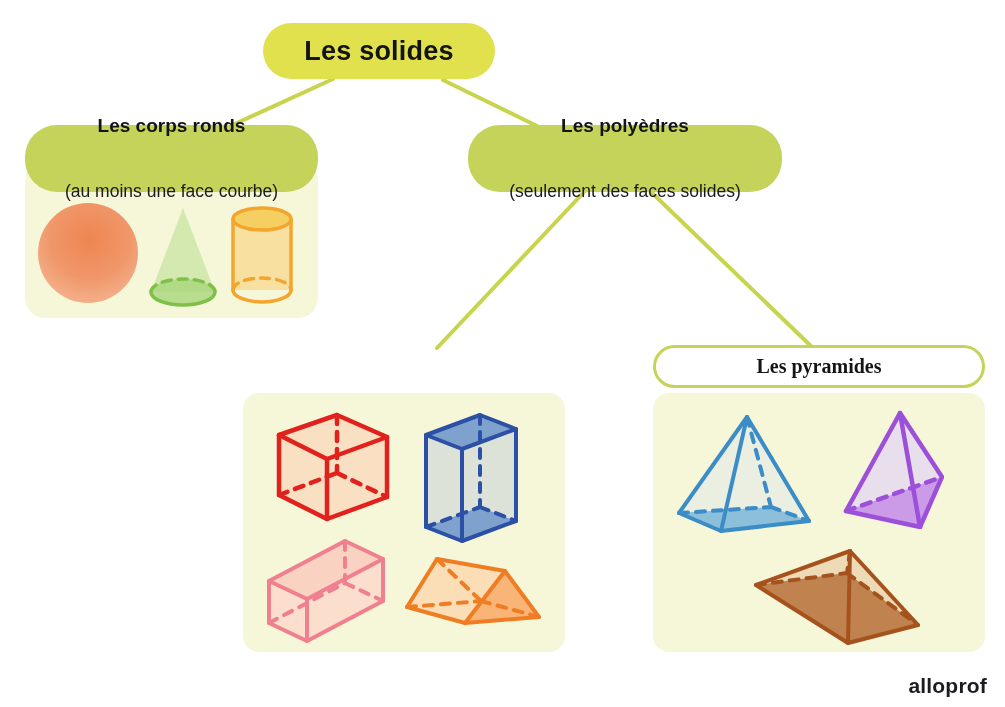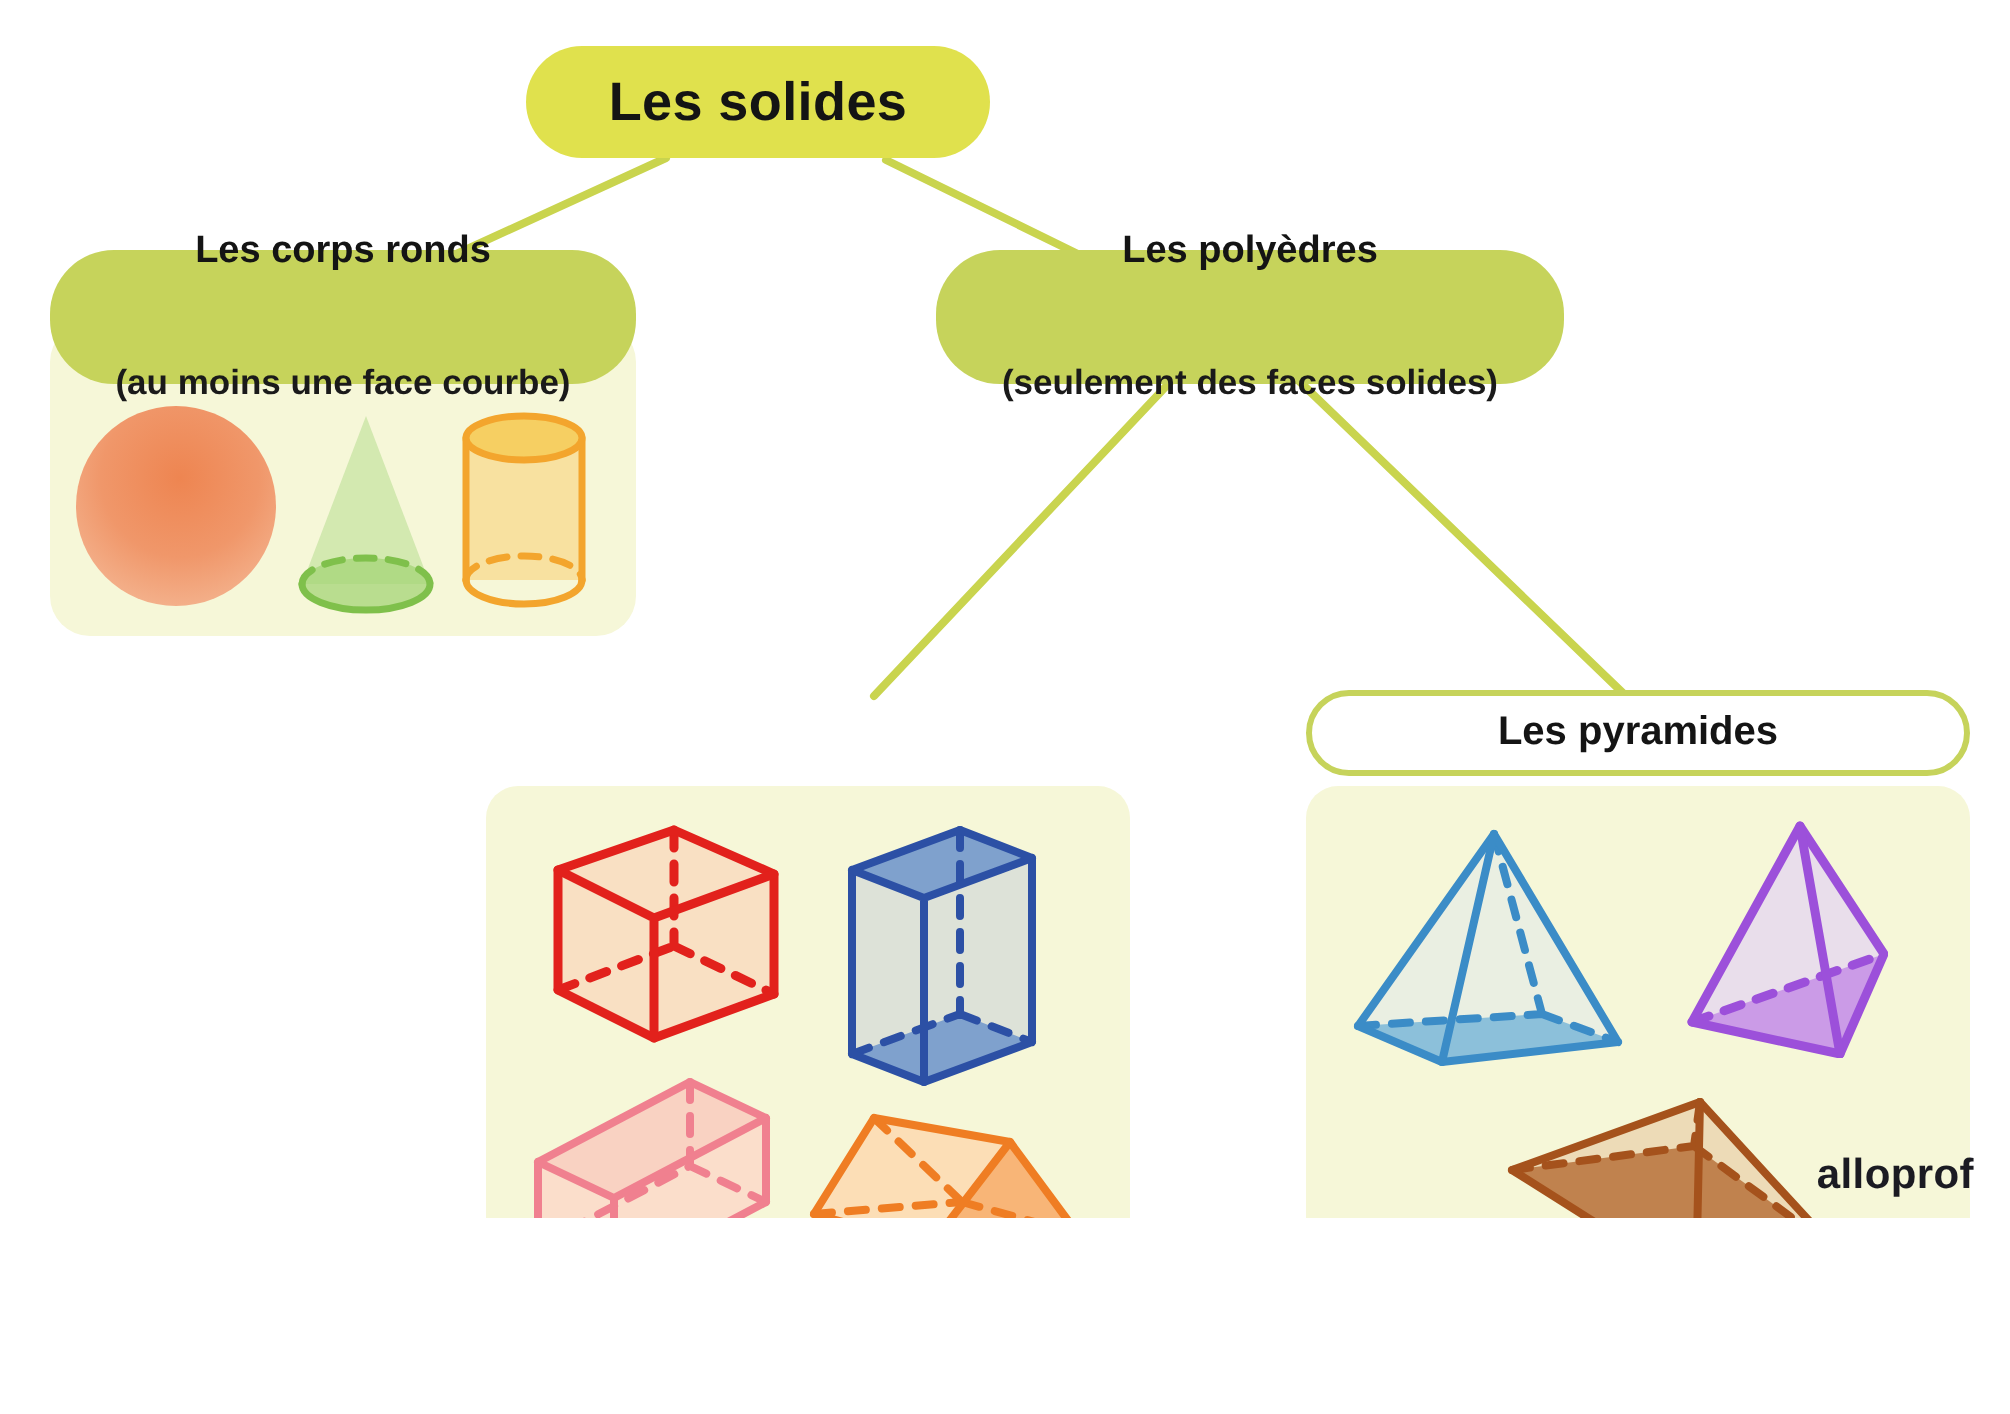--- a/index.html
+++ b/index.html
@@ -1,30 +1,30 @@
 <!DOCTYPE html>
 <html><head>
 <meta charset="utf-8">
 <style>
   * { margin:0; padding:0; box-sizing:border-box; }
   html,body { background:#ffffff; }
   body { font-family:"Liberation Sans","DejaVu Sans",sans-serif; }
-  .canvas { position:relative; width:1005px; height:609px; background:#ffffff; overflow:hidden; }
+  .canvas { position:relative; width:1005px; height:707px; background:#ffffff; overflow:hidden; }
 
   .connectors { position:absolute; left:0; top:0; width:1005px; height:707px; z-index:0; }
 
   .pill { display:flex; flex-direction:column; align-items:center; justify-content:center; text-align:center; }
 
   .root-pill { position:absolute; left:263px; top:23px; width:232px; height:56px;
     background:#e0e14d; border-radius:30px; z-index:2; }
   .root-pill .t0 { font-size:27px; font-weight:800; color:#141414; letter-spacing:.2px; }
 
   .green-pill { background:#c6d35b; border-radius:32px; z-index:3; position:absolute;gap:44px; }
   .green-pill .t1 { font-size:19px; font-weight:800; color:#141414; line-height:1.2; }
-  .green-pill .t2 { font-size:17.5px; font-weight:700; color:#1a1a1a; line-height:1.2; }
+  .green-pill .t2 { font-size:17.5px; font-weight:400; color:#1a1a1a; line-height:1.2; }
 
   .card { position:absolute; }
   .card-body { position:absolute; left:0; right:0; bottom:0; background:#f6f7d8; border-radius:20px; z-index:1; }
 
   .white-pill { position:absolute; left:0; right:0; top:0; height:43px; background:#ffffff;
     border:3px solid #c6d35b; border-radius:24px; z-index:3;
     display:flex; align-items:center; justify-content:center; }
   .white-pill .t1 { font-size:20px; font-weight:800; color:#141414; }
 
   .shape { position:absolute; z-index:2; }
@@ -121,21 +121,21 @@
       <polygon points="36,8 104,20 138,66 64,72 6,56" fill="#fcdcb4" fill-opacity="0.95"></polygon>
       <polygon points="104,20 138,66 64,72" fill="#f8b577"></polygon>
       <g fill="none" stroke="#ef7d23" stroke-width="4" stroke-linejoin="round" stroke-linecap="round">
         <path d="M36,8 L80,50 M6,56 L80,50 M80,50 L138,66" stroke-dasharray="9 8"></path>
         <polygon points="36,8 104,20 138,66 64,72 6,56"></polygon>
         <path d="M104,20 L64,72"></path>
       </g>
     </svg>
   </div>
 
-  <div class="card" style="left:653px; top:345px; width:332px; height:307px;">
+  <div class="card" style="left:653px; top:345px; width:332px; height:307px;font-family:Liberation Serif, serif;">
     <div class="white-pill">
       <span class="t1">Les pyramides</span>
     </div>
     <div class="card-body" style="top:48px; border-radius:16px;"></div>
 
     <svg class="shape" style="left:18px; top:62px;" width="142" height="126" viewBox="0 0 142 126">
       <polygon points="76,10 138,114 50,124 8,106" fill="#e9eee3" fill-opacity="0.95"></polygon>
       <polygon points="8,106 50,124 138,114 100,100" fill="#8cc0da"></polygon>
       <g fill="none" stroke="#3b8cc7" stroke-width="4" stroke-linejoin="round" stroke-linecap="round">
         <path d="M76,10 L100,100 M8,106 L100,100 M100,100 L138,114" stroke-dasharray="9 8"></path>

